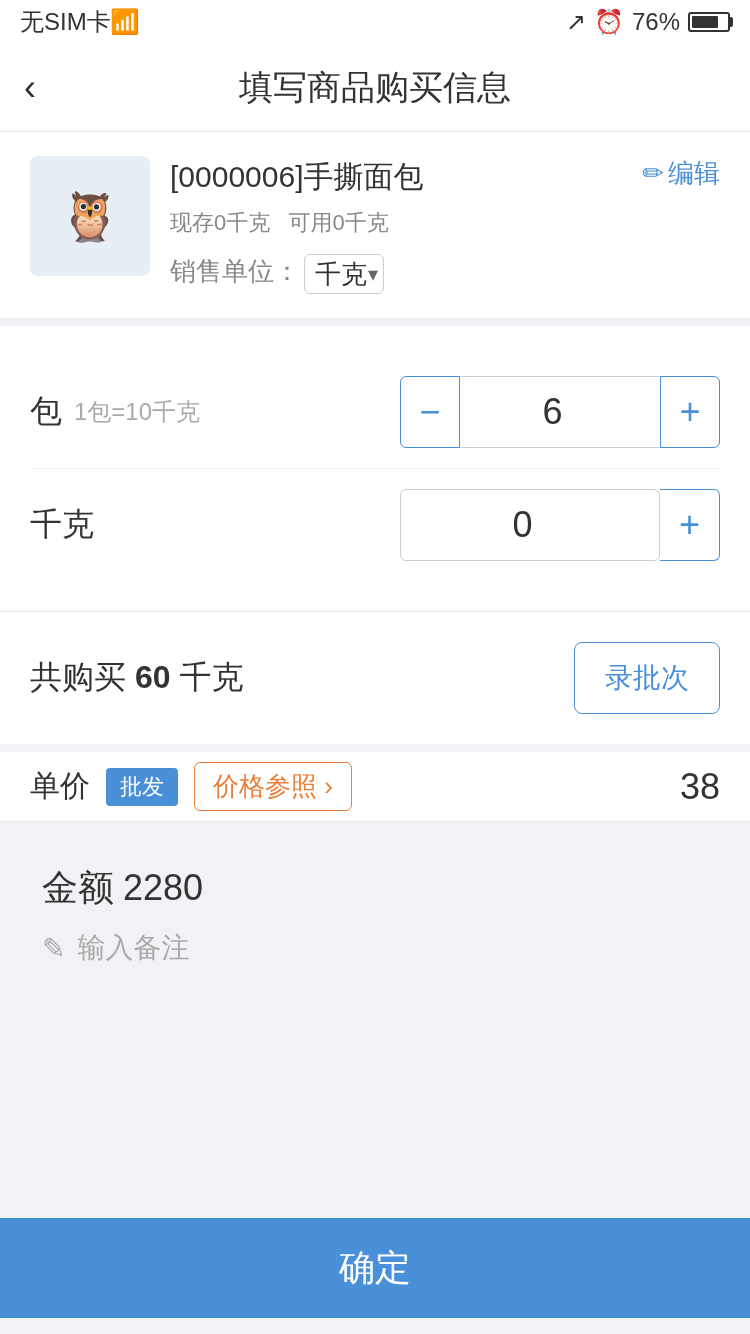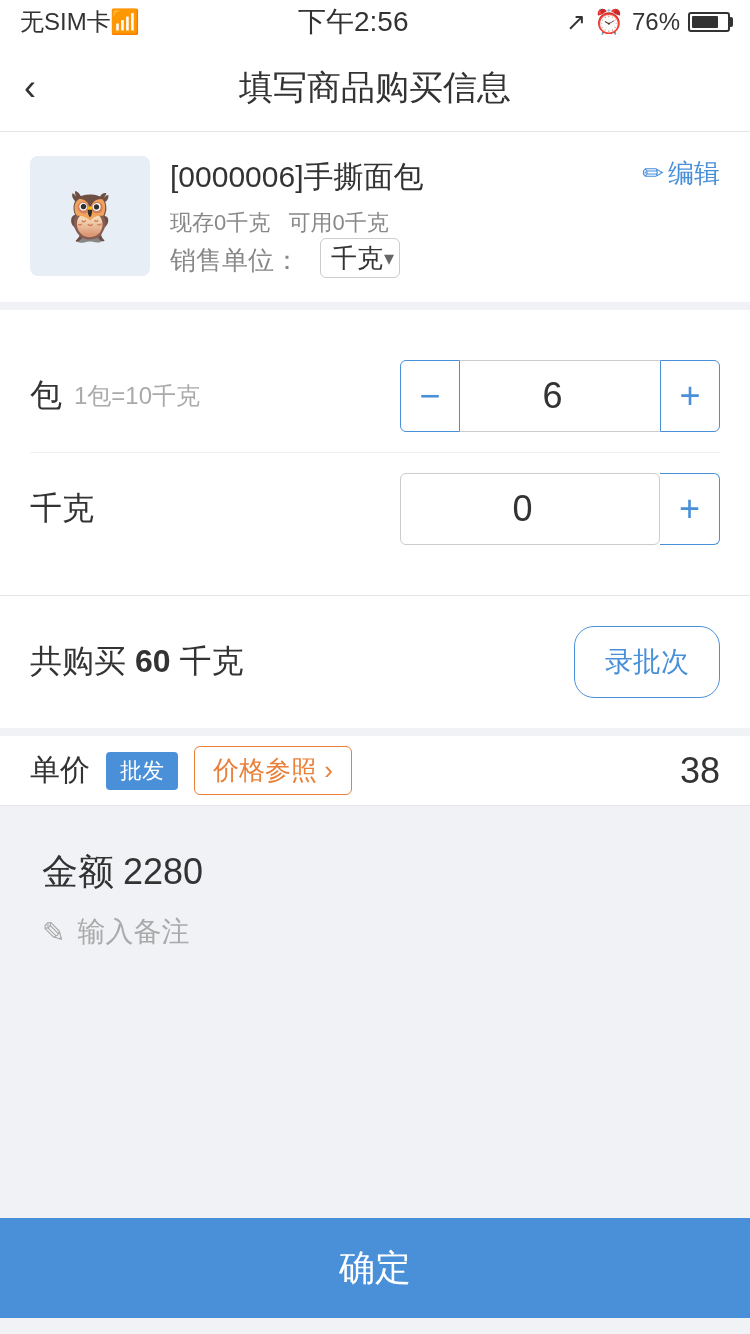--- a/index.html
+++ b/index.html
@@ -77,21 +77,21 @@
       justify-content: center;
       flex-shrink: 0;
     }
     .owl-icon {
       font-size: 48px;
       color: #7a9abf;
     }
     .product-info { flex: 1; }
     .product-name { font-size: 30px; color: #333; font-weight: 500; line-height: 1.4; }
     .product-stock { font-size: 22px; color: #888; margin-top: 10px; }
-    .product-unit { font-size: 26px; color: #888; margin-top: 0; display: flex; align-items: flex-end; gap: 20px; }
+    .product-unit { font-size: 26px; color: #888; margin-top: 16px; display: flex; align-items: flex-start; gap: 4px; }
     .unit-select {
       border: 1px solid #ccc;
       border-radius: 6px;
       padding: 4px 16px 4px 10px;
       font-size: 26px;
       color: #333;
       background: #fff;
       appearance: none;
       -webkit-appearance: none;
       position: relative;
@@ -162,21 +162,21 @@
       align-items: center;
       justify-content: space-between;
       border-bottom: 8px solid #f0f2f5;
     }
     .total-text { font-size: 32px; color: #333; }
     .total-text span { font-weight: 500; }
     .batch-btn {
       border: 1px solid #4a90d9;
       color: #4a90d9;
       background: #fff;
-      border-radius: 20px;
+      border-radius: 8px;
       padding: 16px 30px;
       font-size: 28px;
       cursor: pointer;
     }
 
     
     .price-section {
       background: #fff;
       padding: 10px 30px;
       display: flex;
@@ -250,21 +250,20 @@
     }
   </style>
 </head>
 <body>
 
 <div class="status-bar">
   <div class="status-left">
     <span>无SIM卡</span>
     <span>📶</span>
   </div>
-  <div class="status-center">下午2:56</div>
   <div class="status-right">
     <span>↗</span>
     <span>⏰</span>
     <span>76%</span>
     <div class="battery-icon">
       <div class="battery-fill"></div>
     </div>
   </div>
 </div>
 

